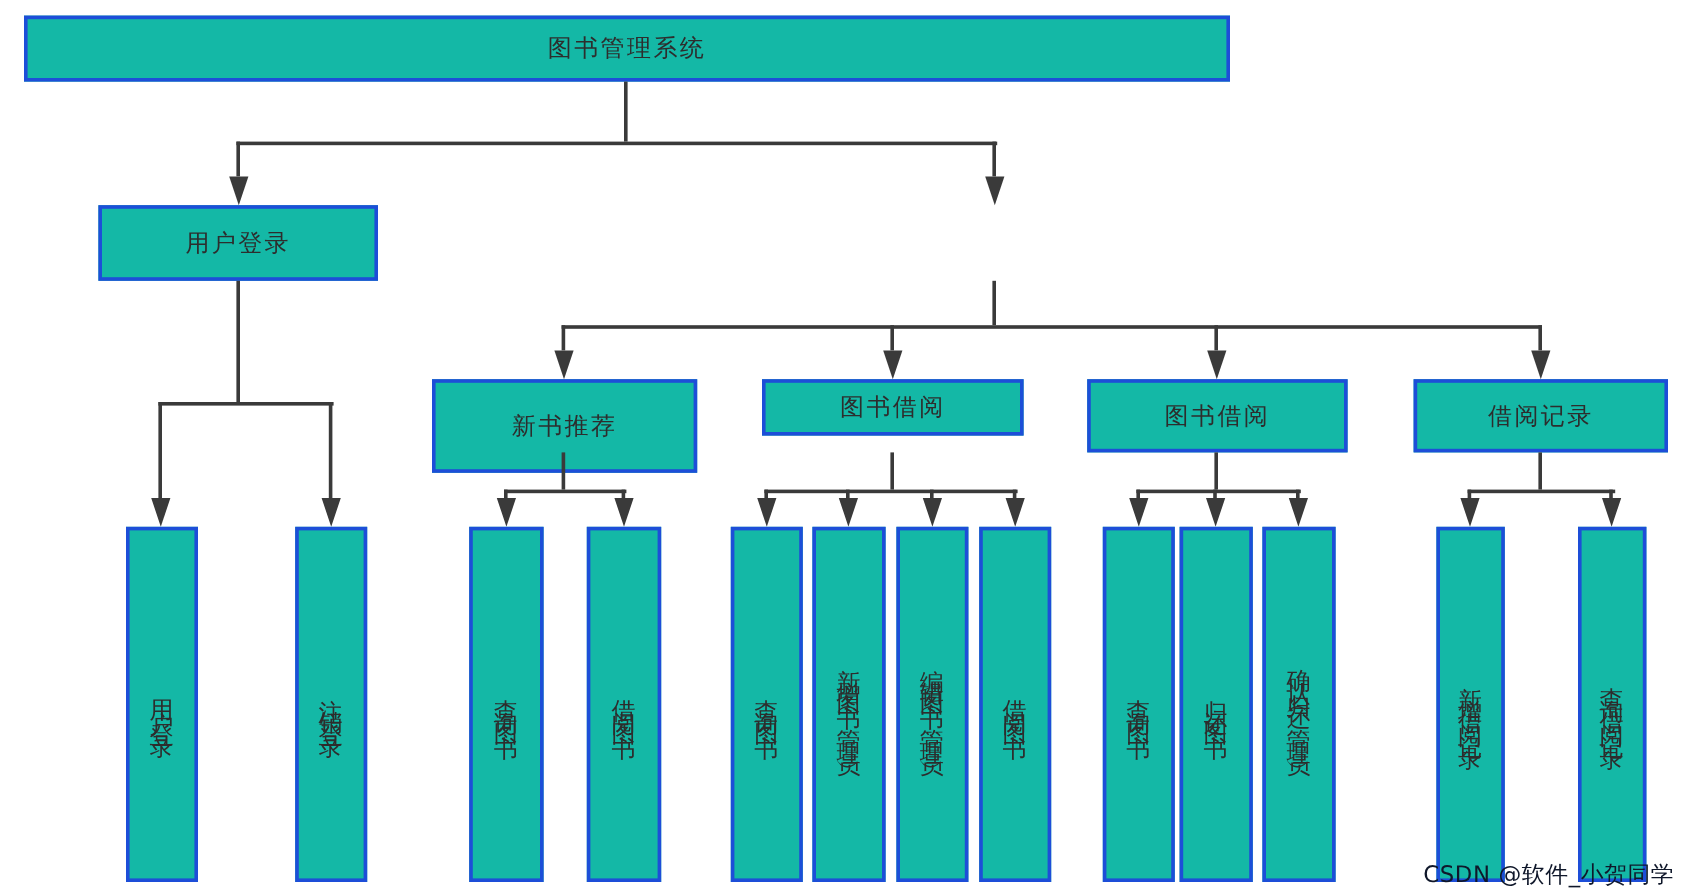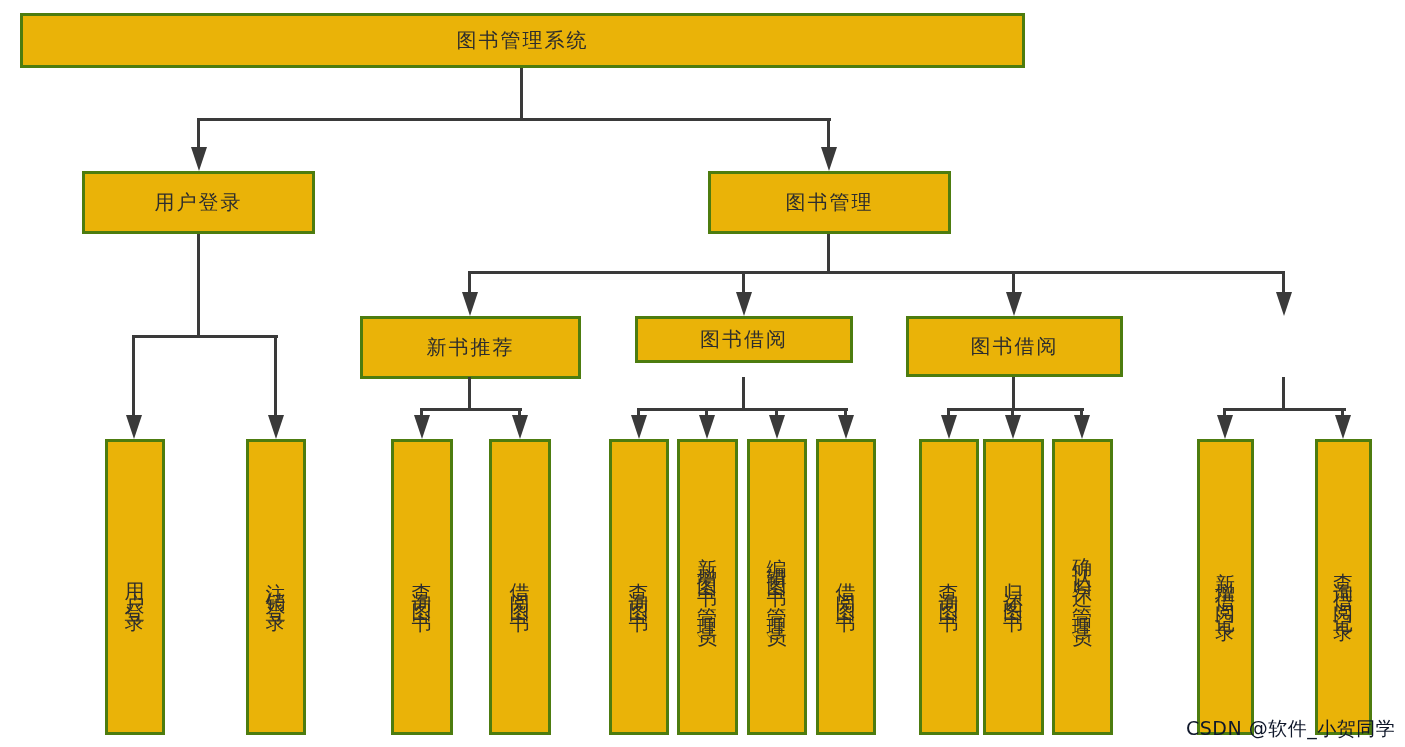--- a/index.html
+++ b/index.html
@@ -11,22 +11,22 @@
     position: relative;
     width: 1405px;
     height: 747px;
     background: #ffffff;
     overflow: hidden;
     font-family: "DejaVu Sans", sans-serif;
   }
   .box {
     position: absolute;
     box-sizing: border-box;
-    border: 3px solid #4d7c0f;
-    background: #eab308;
+    border: 3px solid #1d4ed8;
+    background: #14b8a6;
     display: flex;
     align-items: center;
     justify-content: center;
     color: #2d2d2d;
     font-size: 20px;
     letter-spacing: 2px;
     white-space: nowrap;
   }
   .vbox {
     writing-mode: vertical-rl;
@@ -69,43 +69,43 @@
   <div class="box" style="left:20px; top:13px; width:1005px; height:55px">图书管理系统</div>
 
   <div class="vline" style="left:520px; top:68px; height:50px"></div>
   <div class="hline" style="left:197px; top:118px; width:634px"></div>
   <div class="vline" style="left:197px; top:118px; height:29px"></div>
   <div class="arrow" style="left:191px; top:147px"></div>
   <div class="vline" style="left:827px; top:118px; height:29px"></div>
   <div class="arrow" style="left:821px; top:147px"></div>
 
   <div class="box" style="left:82px; top:171px; width:233px; height:63px">用户登录</div>
-  <div class="box" style="left:708px; top:171px; width:243px; height:63px">图书管理</div>
 
   <div class="vline" style="left:197px; top:234px; height:101px"></div>
   <div class="hline" style="left:132px; top:335px; width:146px"></div>
   <div class="vline" style="left:132px; top:335px; height:80px"></div>
   <div class="arrow" style="left:126px; top:415px"></div>
   <div class="vline" style="left:274px; top:335px; height:80px"></div>
   <div class="arrow" style="left:268px; top:415px"></div>
 
   <div class="vline" style="left:827px; top:234px; height:37px"></div>
   <div class="hline" style="left:468px; top:271px; width:817px"></div>
   <div class="vline" style="left:468px; top:271px; height:21px"></div>
   <div class="arrow" style="left:462px; top:292px"></div>
   <div class="vline" style="left:742px; top:271px; height:21px"></div>
   <div class="arrow" style="left:736px; top:292px"></div>
   <div class="vline" style="left:1012px; top:271px; height:21px"></div>
   <div class="arrow" style="left:1006px; top:292px"></div>
   <div class="vline" style="left:1282px; top:271px; height:21px"></div>
   <div class="arrow" style="left:1276px; top:292px"></div>
 
-  <div class="box" style="left:360px; top:316px; width:221px; height:63px">新书推荐</div>
+  <div class="box" style="left:360px; top:316px; width:221px; height:78px">新书推荐</div>
   <div class="box" style="left:635px; top:316px; width:218px; height:47px">图书借阅</div>
   <div class="box" style="left:906px; top:316px; width:217px; height:61px">图书借阅</div>
+  <div class="box" style="left:1178px; top:316px; width:212px; height:61px">借阅记录</div>
 
   <div class="vline" style="left:468px; top:377px; height:31px"></div>
   <div class="hline" style="left:420px; top:408px; width:102px"></div>
   <div class="vline" style="left:420px; top:408px; height:7px"></div>
   <div class="arrow" style="left:414px; top:415px"></div>
   <div class="vline" style="left:518px; top:408px; height:7px"></div>
   <div class="arrow" style="left:512px; top:415px"></div>
 
   <div class="vline" style="left:742px; top:377px; height:31px"></div>
   <div class="hline" style="left:637px; top:408px; width:211px"></div>

